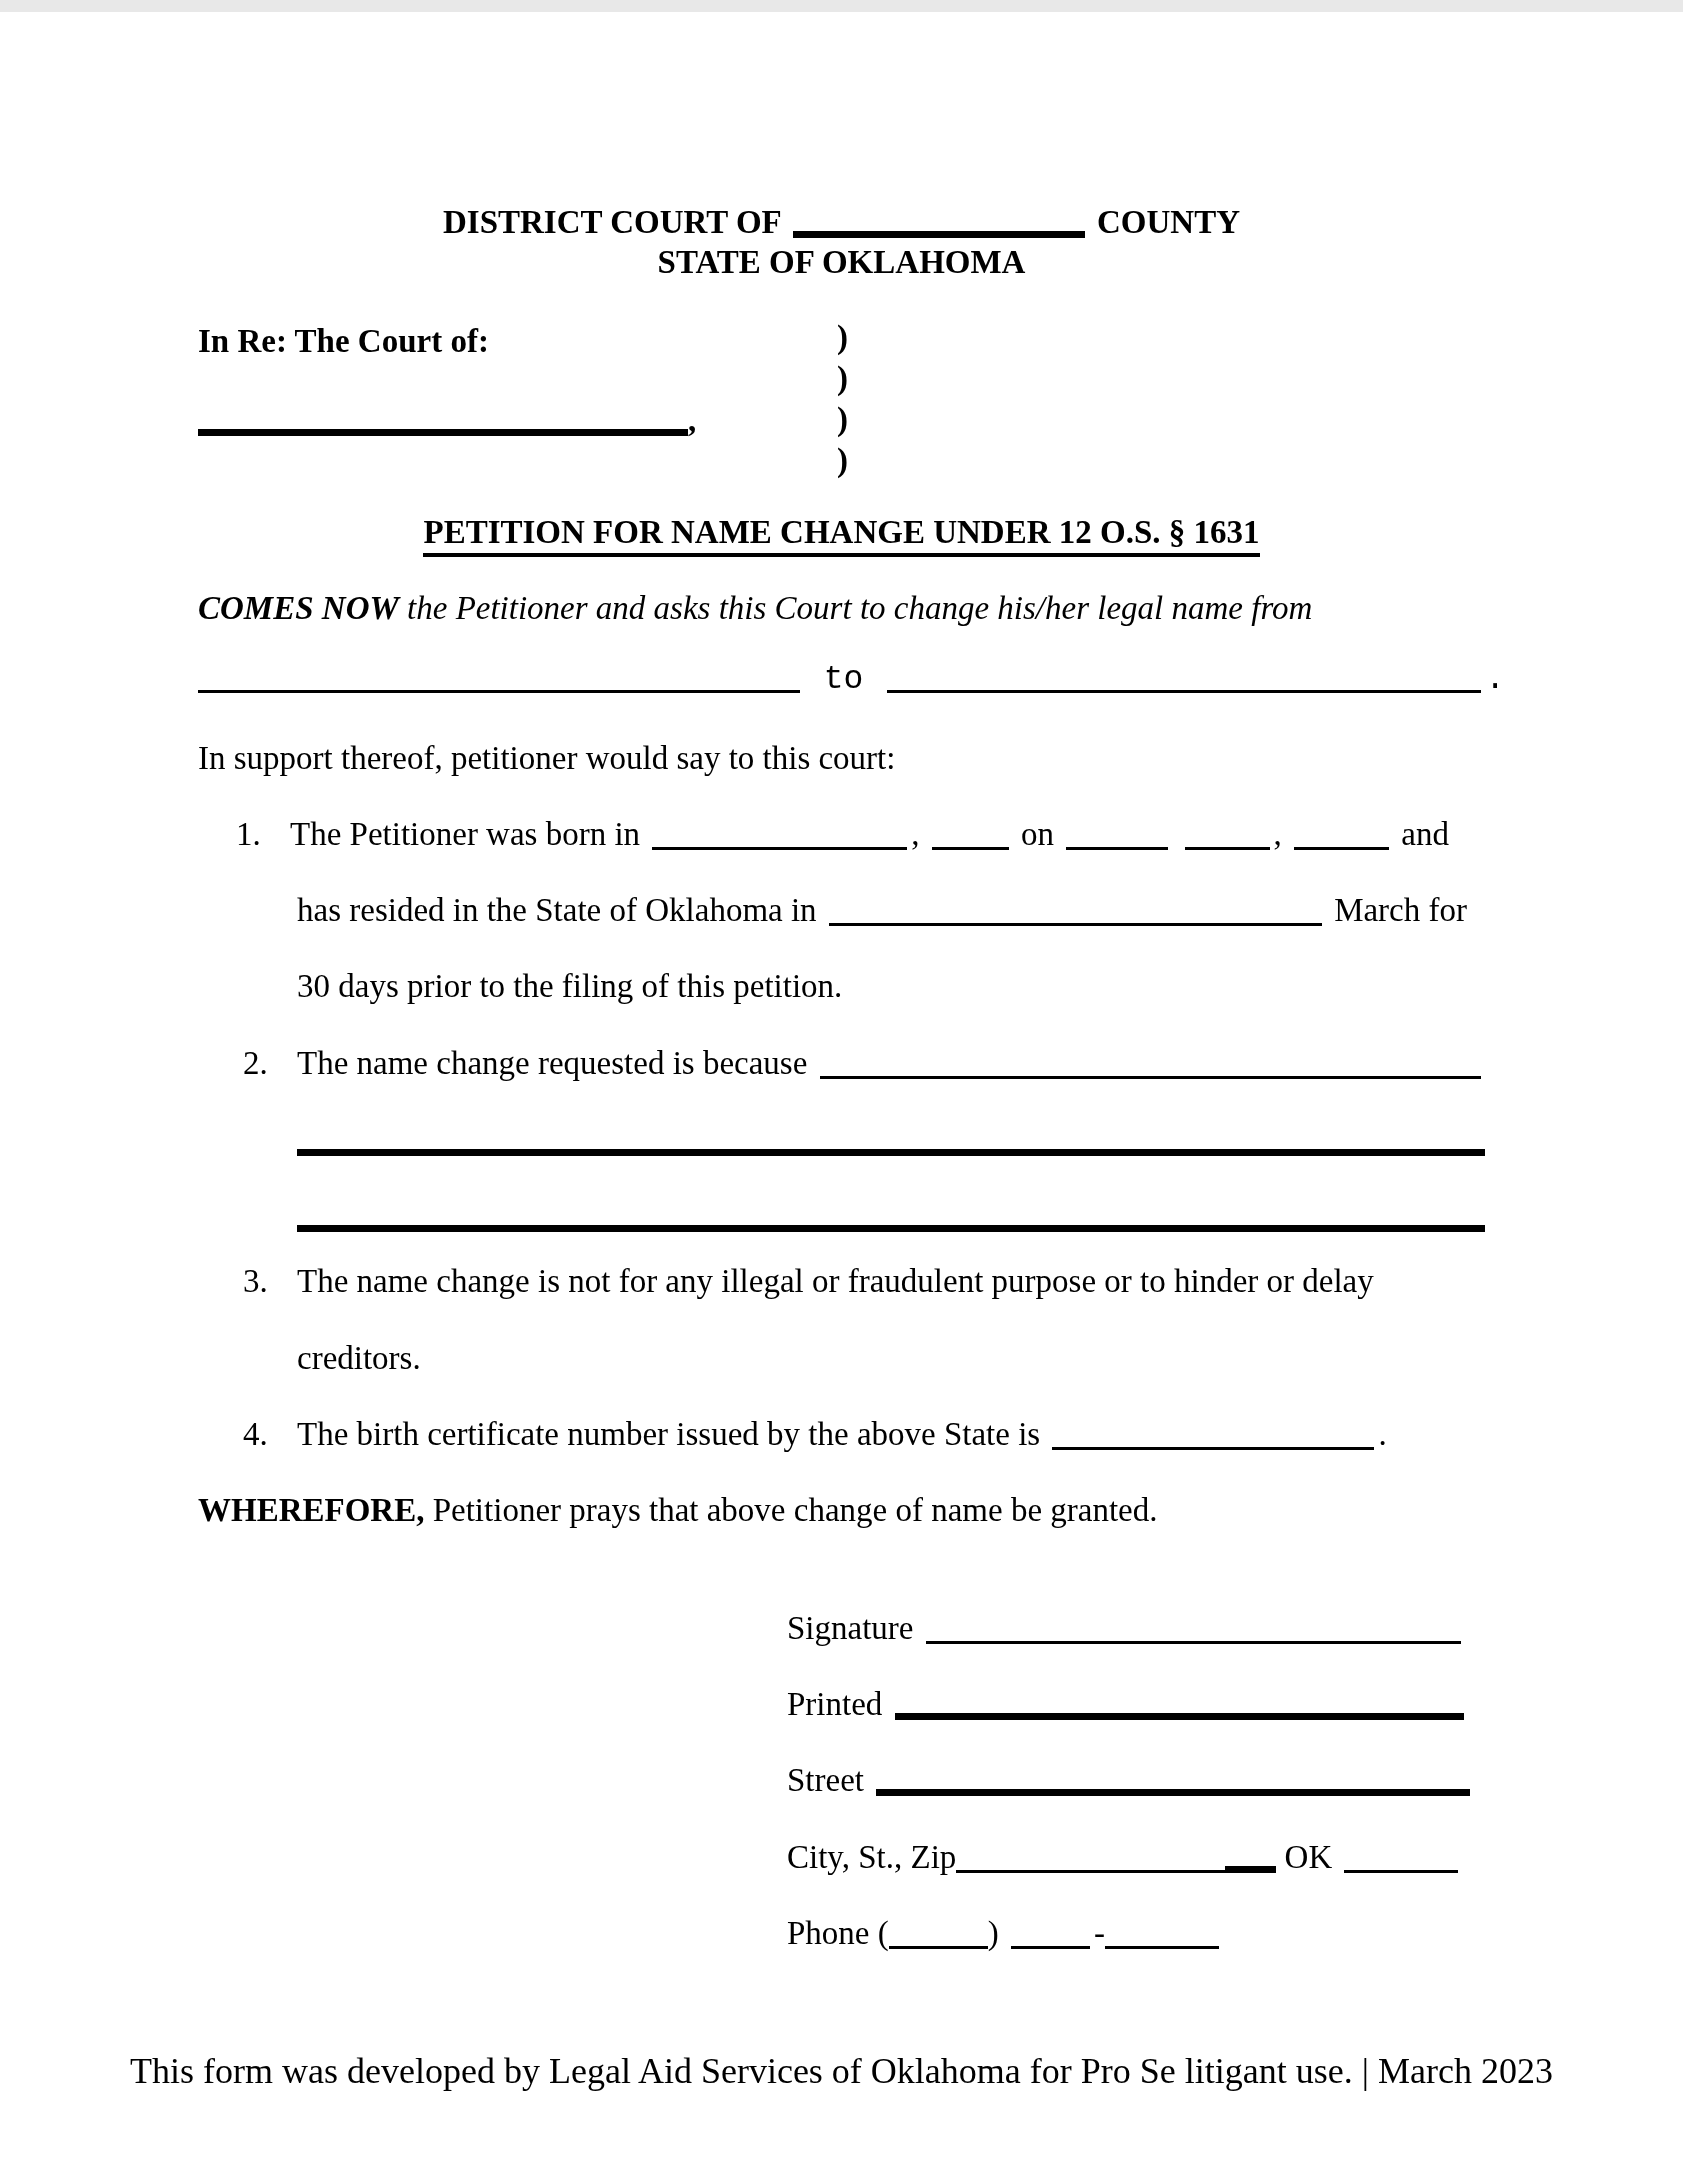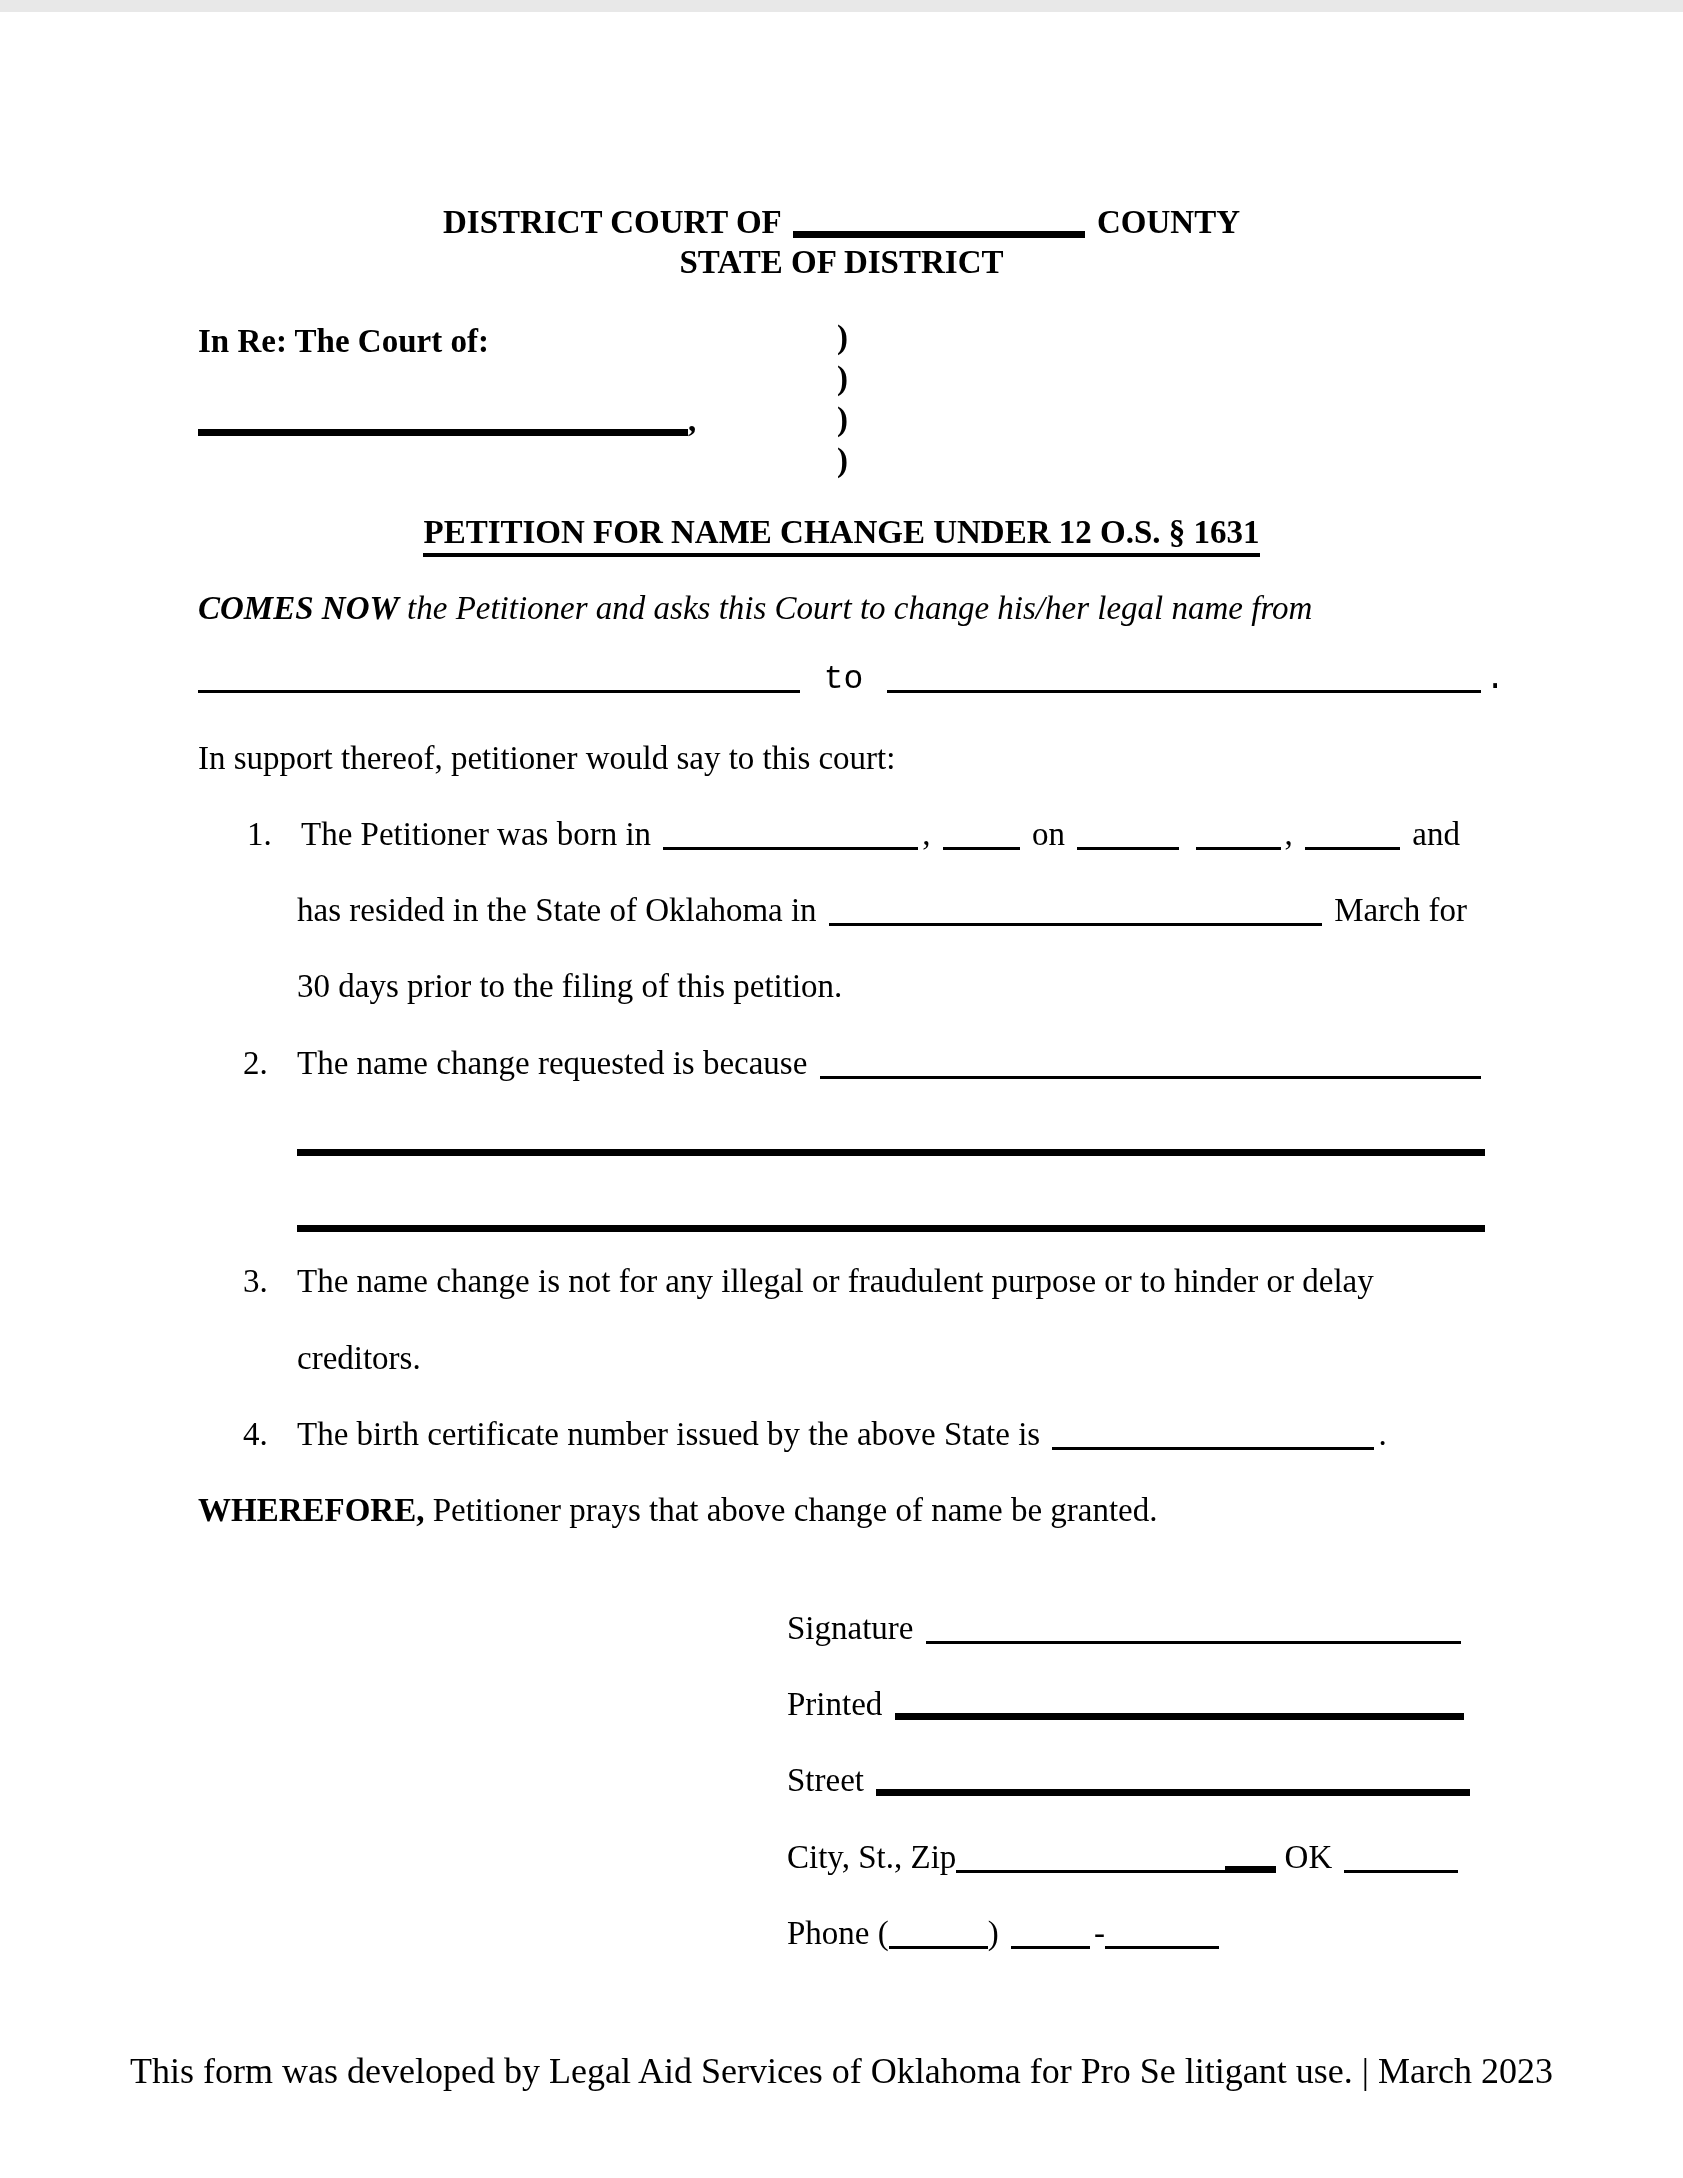--- a/index.html
+++ b/index.html
@@ -46,21 +46,21 @@
 </head>
 <body>
 
 <div class="page">
 
   <div class="row center b" style="top:190px;">
     <span>DISTRICT COURT OF</span>
     <span class="blank bd" style="width:292px;"></span>
     <span>COUNTY</span>
   </div>
-  <div class="row center b" style="top:230px;">STATE OF DISTRICT</div>
+  <div class="row center b" style="top:230px;">STATE OF OKLAHOMA</div>
 
   <div class="row b" style="top:309px; left:198px;">In Re: The Court of:</div>
   <div class="row" style="top:388px; left:198px;">
     <span class="blank bd" style="width:490px; margin:0;"></span><span class="b">,</span>
   </div>
   <div class="parens" style="top:305px; left:837px;">
     <div>)</div>
     <div>)</div>
     <div>)</div>
     <div>)</div>
@@ -74,21 +74,21 @@
     <span class="b">COMES NOW</span><span> the Petitioner and asks this Court to change his/her legal name from</span>
   </div>
   <div class="row" style="top:648px; left:198px;font-family:Liberation Mono, monospace;">
     <span class="blank" style="width:602px; margin-left:0;"></span>
     <span>to</span>
     <span class="blank" style="width:594px;"></span><span>.</span>
   </div>
 
   <div class="row" style="top:726px; left:198px;">In support thereof, petitioner would say to this court:</div>
 
-  <div class="row" style="top:802px; left:247px;">
+  <div class="row" style="top:802px; left:236px;">
     <span class="num">1.</span><span>The Petitioner was born in</span>
     <span class="blank" style="width:255px;"></span><span>,</span>
     <span class="blank" style="width:77px;"></span>
     <span>on</span>
     <span class="blank" style="width:102px;"></span>
     <span class="blank" style="width:85px;"></span><span>,</span>
     <span class="blank" style="width:95px;"></span>
     <span>and</span>
   </div>
   <div class="row" style="top:878px; left:297px;">

